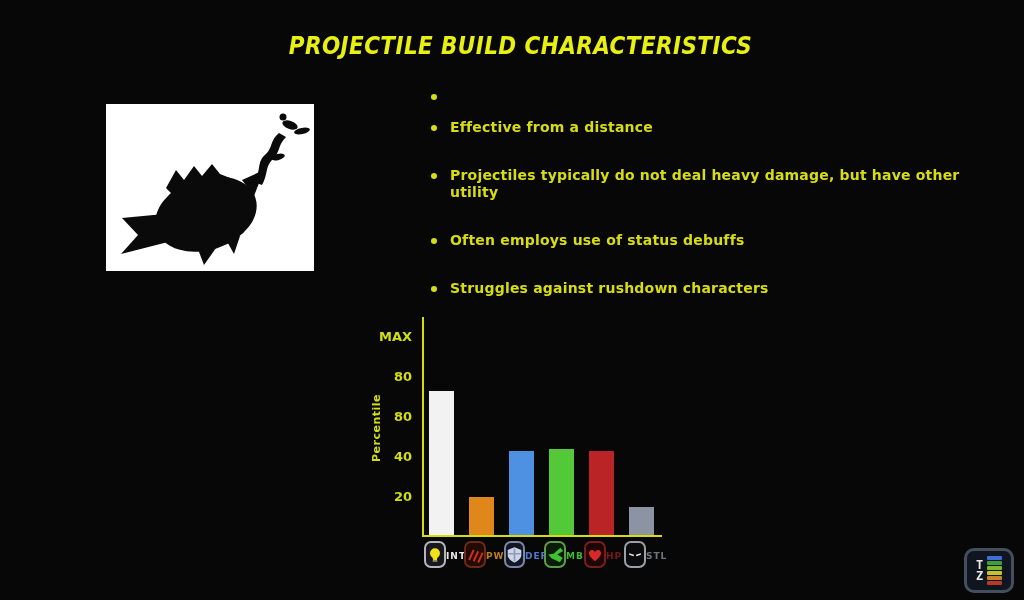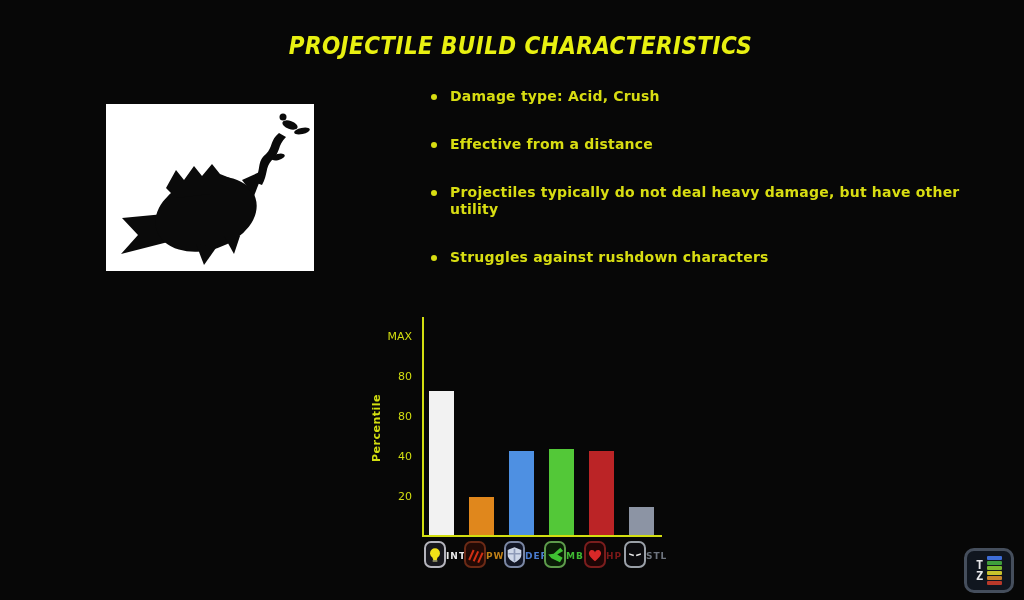--- a/index.html
+++ b/index.html
@@ -22,21 +22,21 @@
   .bullets .dot{position:absolute;left:3px;top:6px;width:6px;height:6px;border-radius:50%;
         background:#d8dd12;}
 
   
   .plot{position:absolute;left:422px;top:317px;width:240px;height:220px;box-sizing:border-box;
         border-left:2px solid #d2de10;border-bottom:2px solid #d2de10;
         display:flex;align-items:flex-end;gap:15px;padding-left:5px;}
   .bar{width:25px;}
   .yticks{position:absolute;left:372px;top:317px;width:44px;height:220px;}
   .ytick{position:absolute;right:4px;width:40px;height:14px;text-align:right;color:#d2de10;
-        font-size:11px;font-weight:400;line-height:14px;}
+        font-size:13px;font-weight:700;line-height:14px;}
   .ylabel{position:absolute;left:322px;top:421px;width:110px;height:14px;text-align:center;
         transform:rotate(-90deg);color:#d2de10;font-size:11px;font-weight:700;letter-spacing:.5px;}
 
   
   .xaxis{position:absolute;left:424px;top:541px;display:flex;gap:10px;}
   .xitem{width:30px;display:flex;flex-direction:row;align-items:center;}
   .icon-box{width:30px;height:27px;border:2px solid;border-radius:7px;box-sizing:border-box;
         display:flex;align-items:center;justify-content:center;}
   .xlabel{margin-top:3px;font-size:9px;font-weight:700;letter-spacing:1px;}
   .b0{border-color:#b4b4bc;background:#17171d;}
@@ -81,23 +81,24 @@
         <ellipse cx="172" cy="53" rx="7" ry="3" transform="rotate(-15 172 53)"></ellipse>
 
         <ellipse cx="184" cy="21" rx="8" ry="4" transform="rotate(20 184 21)"></ellipse>
         <ellipse cx="196" cy="27" rx="8" ry="3" transform="rotate(-12 196 27)"></ellipse>
         <circle cx="177" cy="13" r="3.5"></circle>
       </g>
     </svg>
   </div>
 
   <ul class="bullets">
-    <li><span class="dot"></span><span>Damage type: Acid, Crush</span></li>
+    <li><span class="dot"></span></li>
     <li><span class="dot"></span><span>Effective from a distance</span></li>
     <li><span class="dot"></span><span>Projectiles typically do not deal heavy damage, but have other utility</span></li>
+    <li><span class="dot"></span><span>Often employs use of status debuffs</span></li>
     <li><span class="dot"></span><span>Struggles against rushdown characters</span></li>
   </ul>
 
   <span class="ylabel">Percentile</span>
 
   <div class="yticks">
     <span class="ytick" style="bottom: 193px;">MAX</span>
     <span class="ytick" style="bottom: 153px;">80</span>
     <span class="ytick" style="bottom: 113px;">80</span>
     <span class="ytick" style="bottom: 73px;">40</span>

